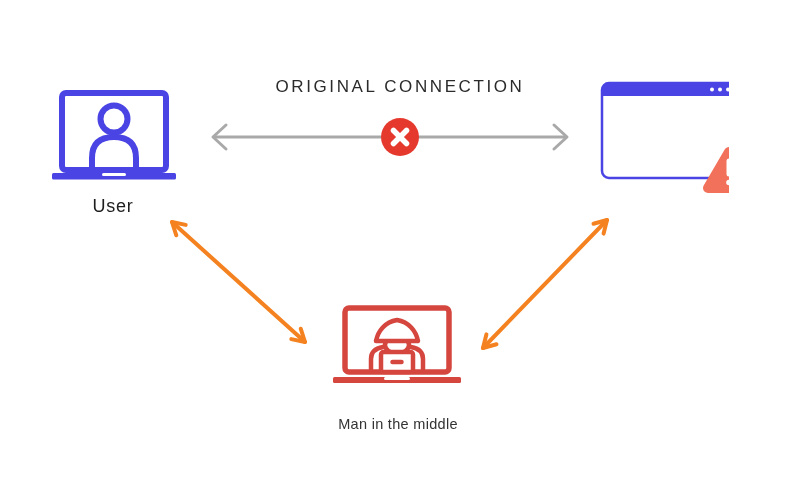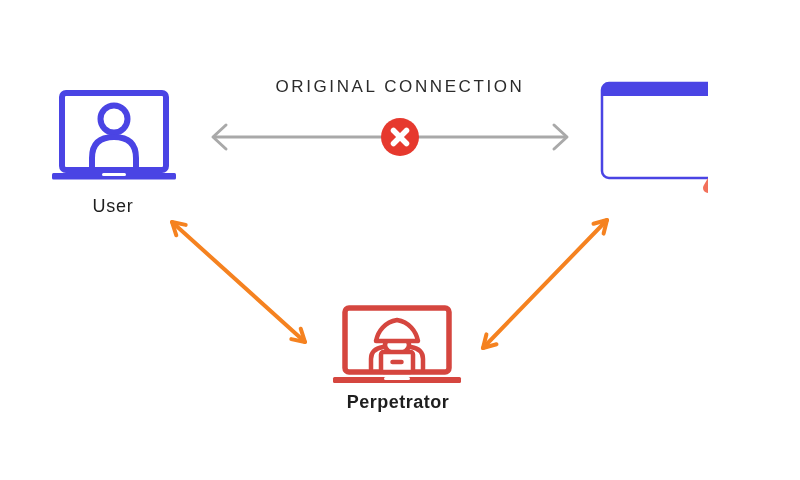--- a/index.html
+++ b/index.html
@@ -1,18 +1,19 @@
 <!DOCTYPE html>
 <html style="--node-blue: #4a44e4; --node-red: #d5463f; --blocked-red: #e6392e; --arrow-orange: #f58220; --warning-salmon: #f2715b; --line-gray: #a9a9a9; --heading-text: #2b2b2b; --label-text: #1e1e1e;"><head>
 <meta charset="utf-8">
 <style>
   html,body{margin:0;padding:0;background:#fff;}
   .canvas{
     position:relative;width:708px;height:480px;background:#ffffff;overflow:hidden;
     font-family:"Liberation Sans", sans-serif;
+    padding-left:21px;
   }
   .abs{position:absolute;}
   .heading{
     transform:translateX(-50%);
     font-size:17px;font-weight:500;letter-spacing:2.6px;
     color:var(--heading-text);white-space:nowrap;
   }
   .node-label{
     transform:translateX(-50%);
     font-size:18px;font-weight:400;letter-spacing:0.8px;
@@ -97,15 +98,15 @@
       <ellipse class="st-red f-white" cx="0" cy="0" rx="12" ry="8.5" stroke-width="4.5"></ellipse>
       <path class="st-red f-white" d="M-21,-4 C-19,-14 -12,-23 0,-25 C12,-23 19,-14 21,-4 Z" stroke-width="4.5" stroke-linejoin="round"></path>
       <path class="st-red f-none" d="M-26,24 V14 Q-26,4 -14,2" stroke-width="4.5" stroke-linecap="round"></path>
       <path class="st-red f-none" d="M26,24 V14 Q26,4 14,2" stroke-width="4.5" stroke-linecap="round"></path>
       <rect class="st-red f-white" x="-16" y="7" width="32" height="20" rx="2.5" stroke-width="4.5"></rect>
       <line class="st-red" x1="-4.5" y1="17" x2="4.5" y2="17" stroke-width="4.5" stroke-linecap="round"></line>
     </g>
     <rect class="f-red" x="1" y="72" width="128" height="6" rx="1.5"></rect>
     <rect class="f-white" x="52" y="72" width="26" height="3" rx="1.5"></rect>
   </svg>
-  <div class="abs node-label bold" style="left:398px;top:392px;">Perpetrator</div>
+  <div class="abs sub-label" style="left:398px;top:416px;">Man in the middle</div>
 
 </div>
 
 </body></html>

